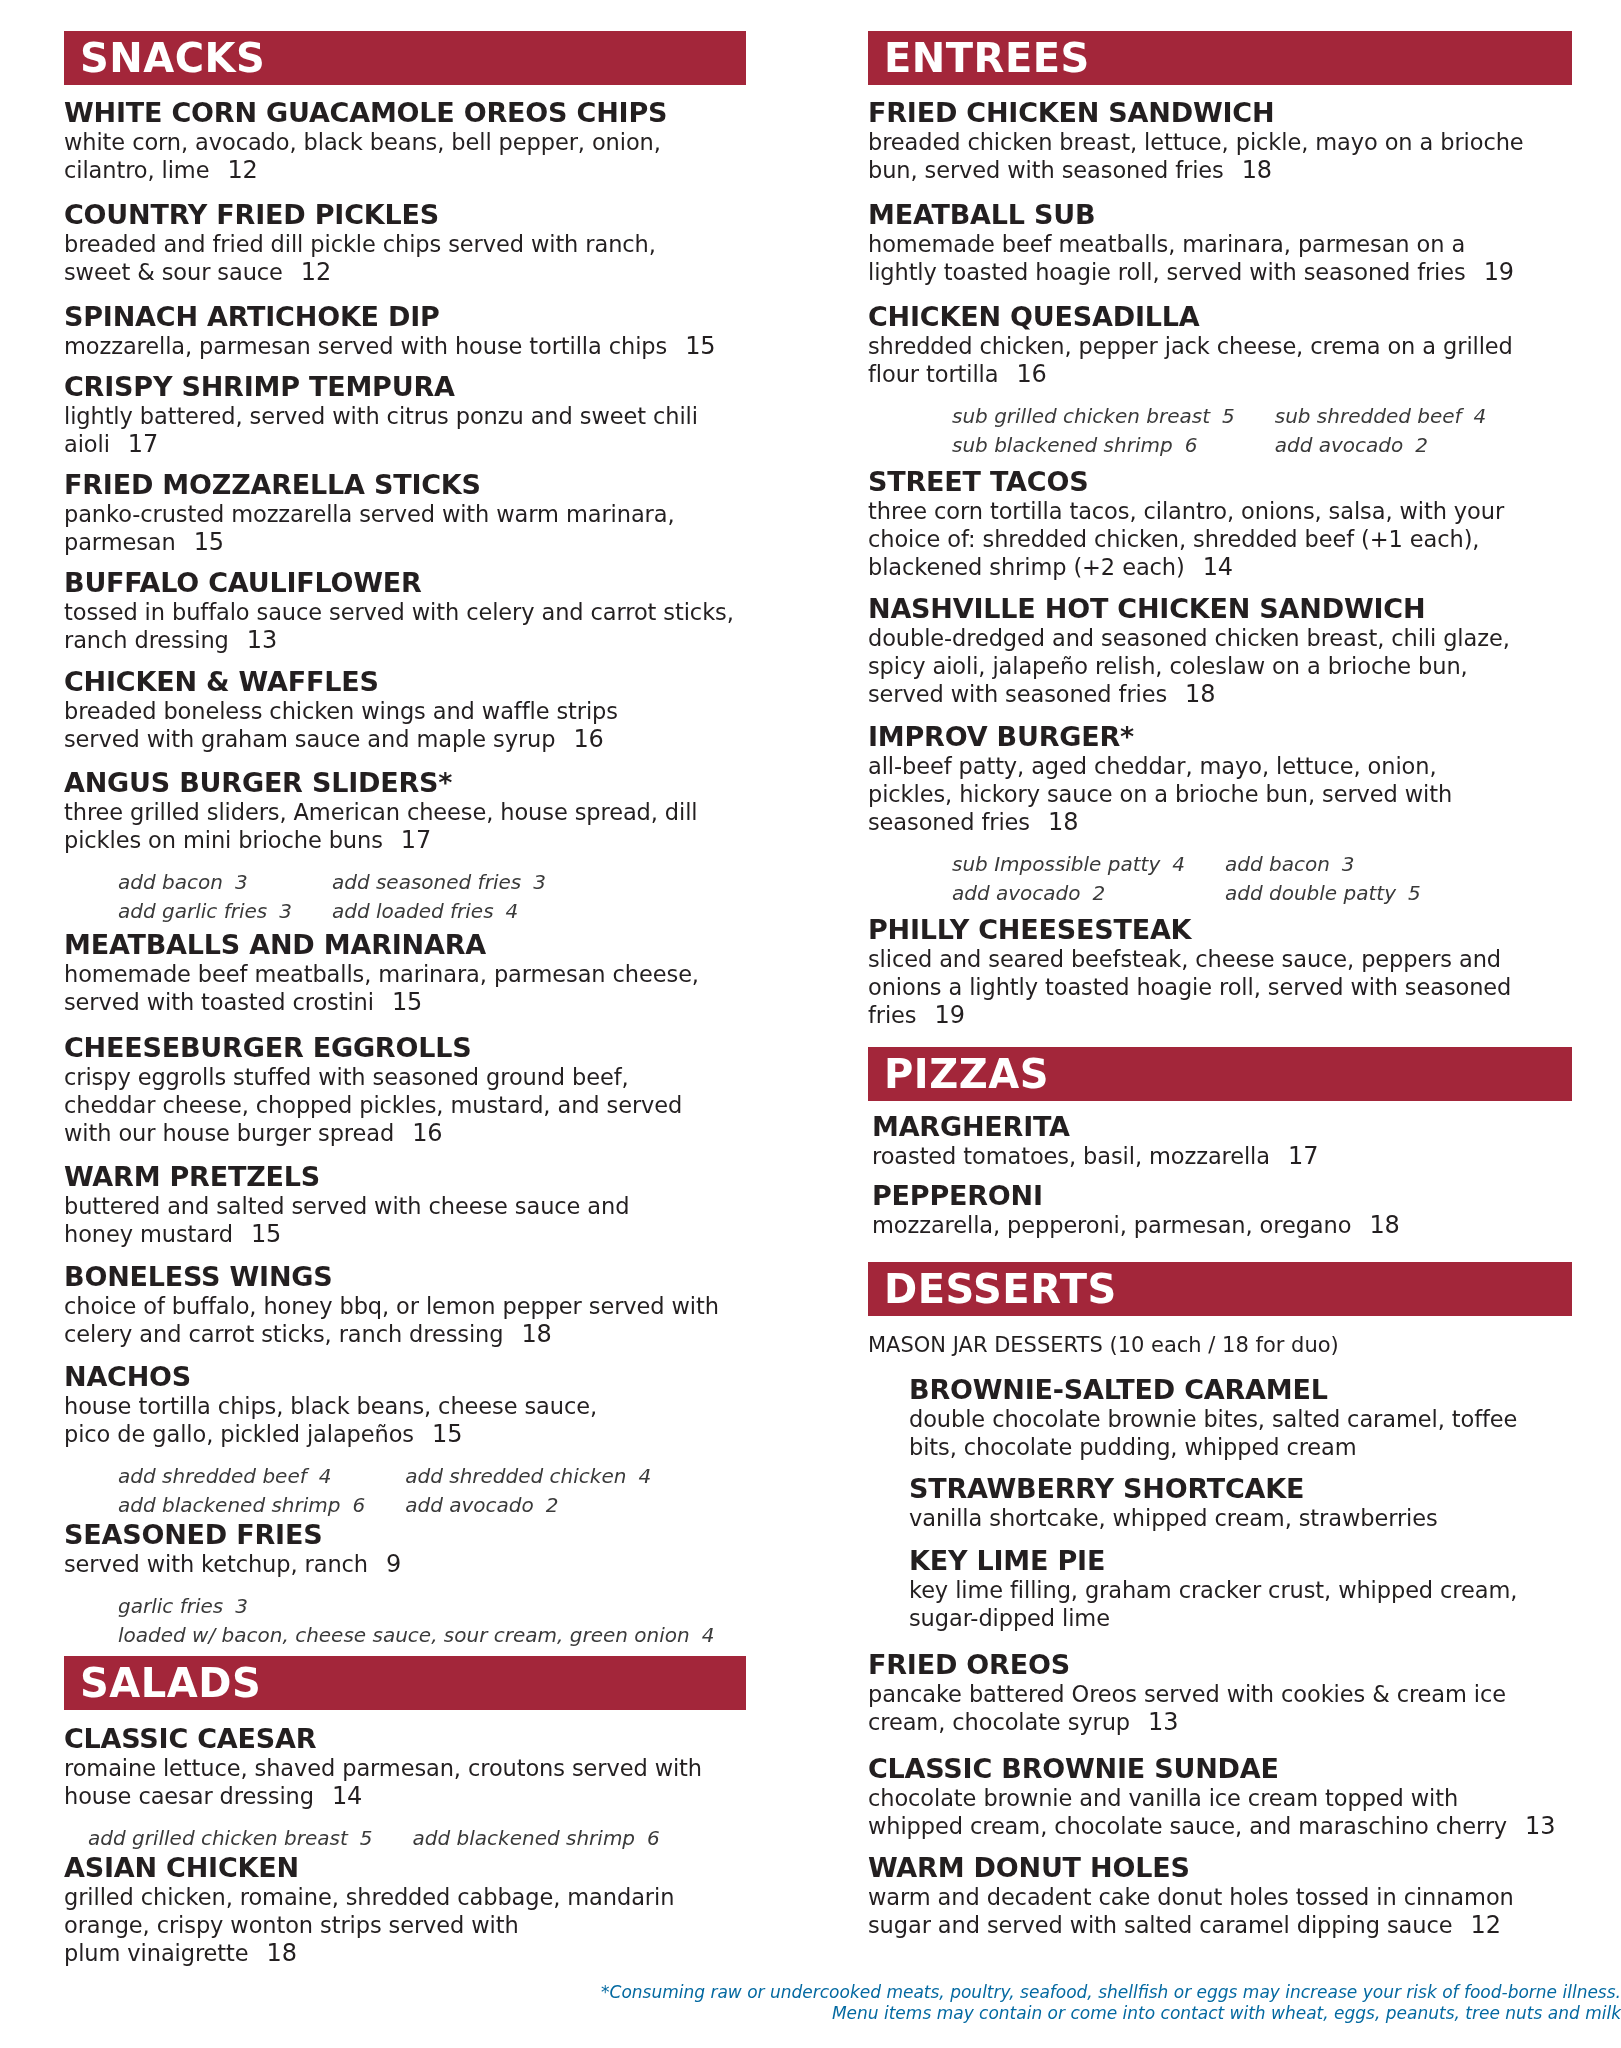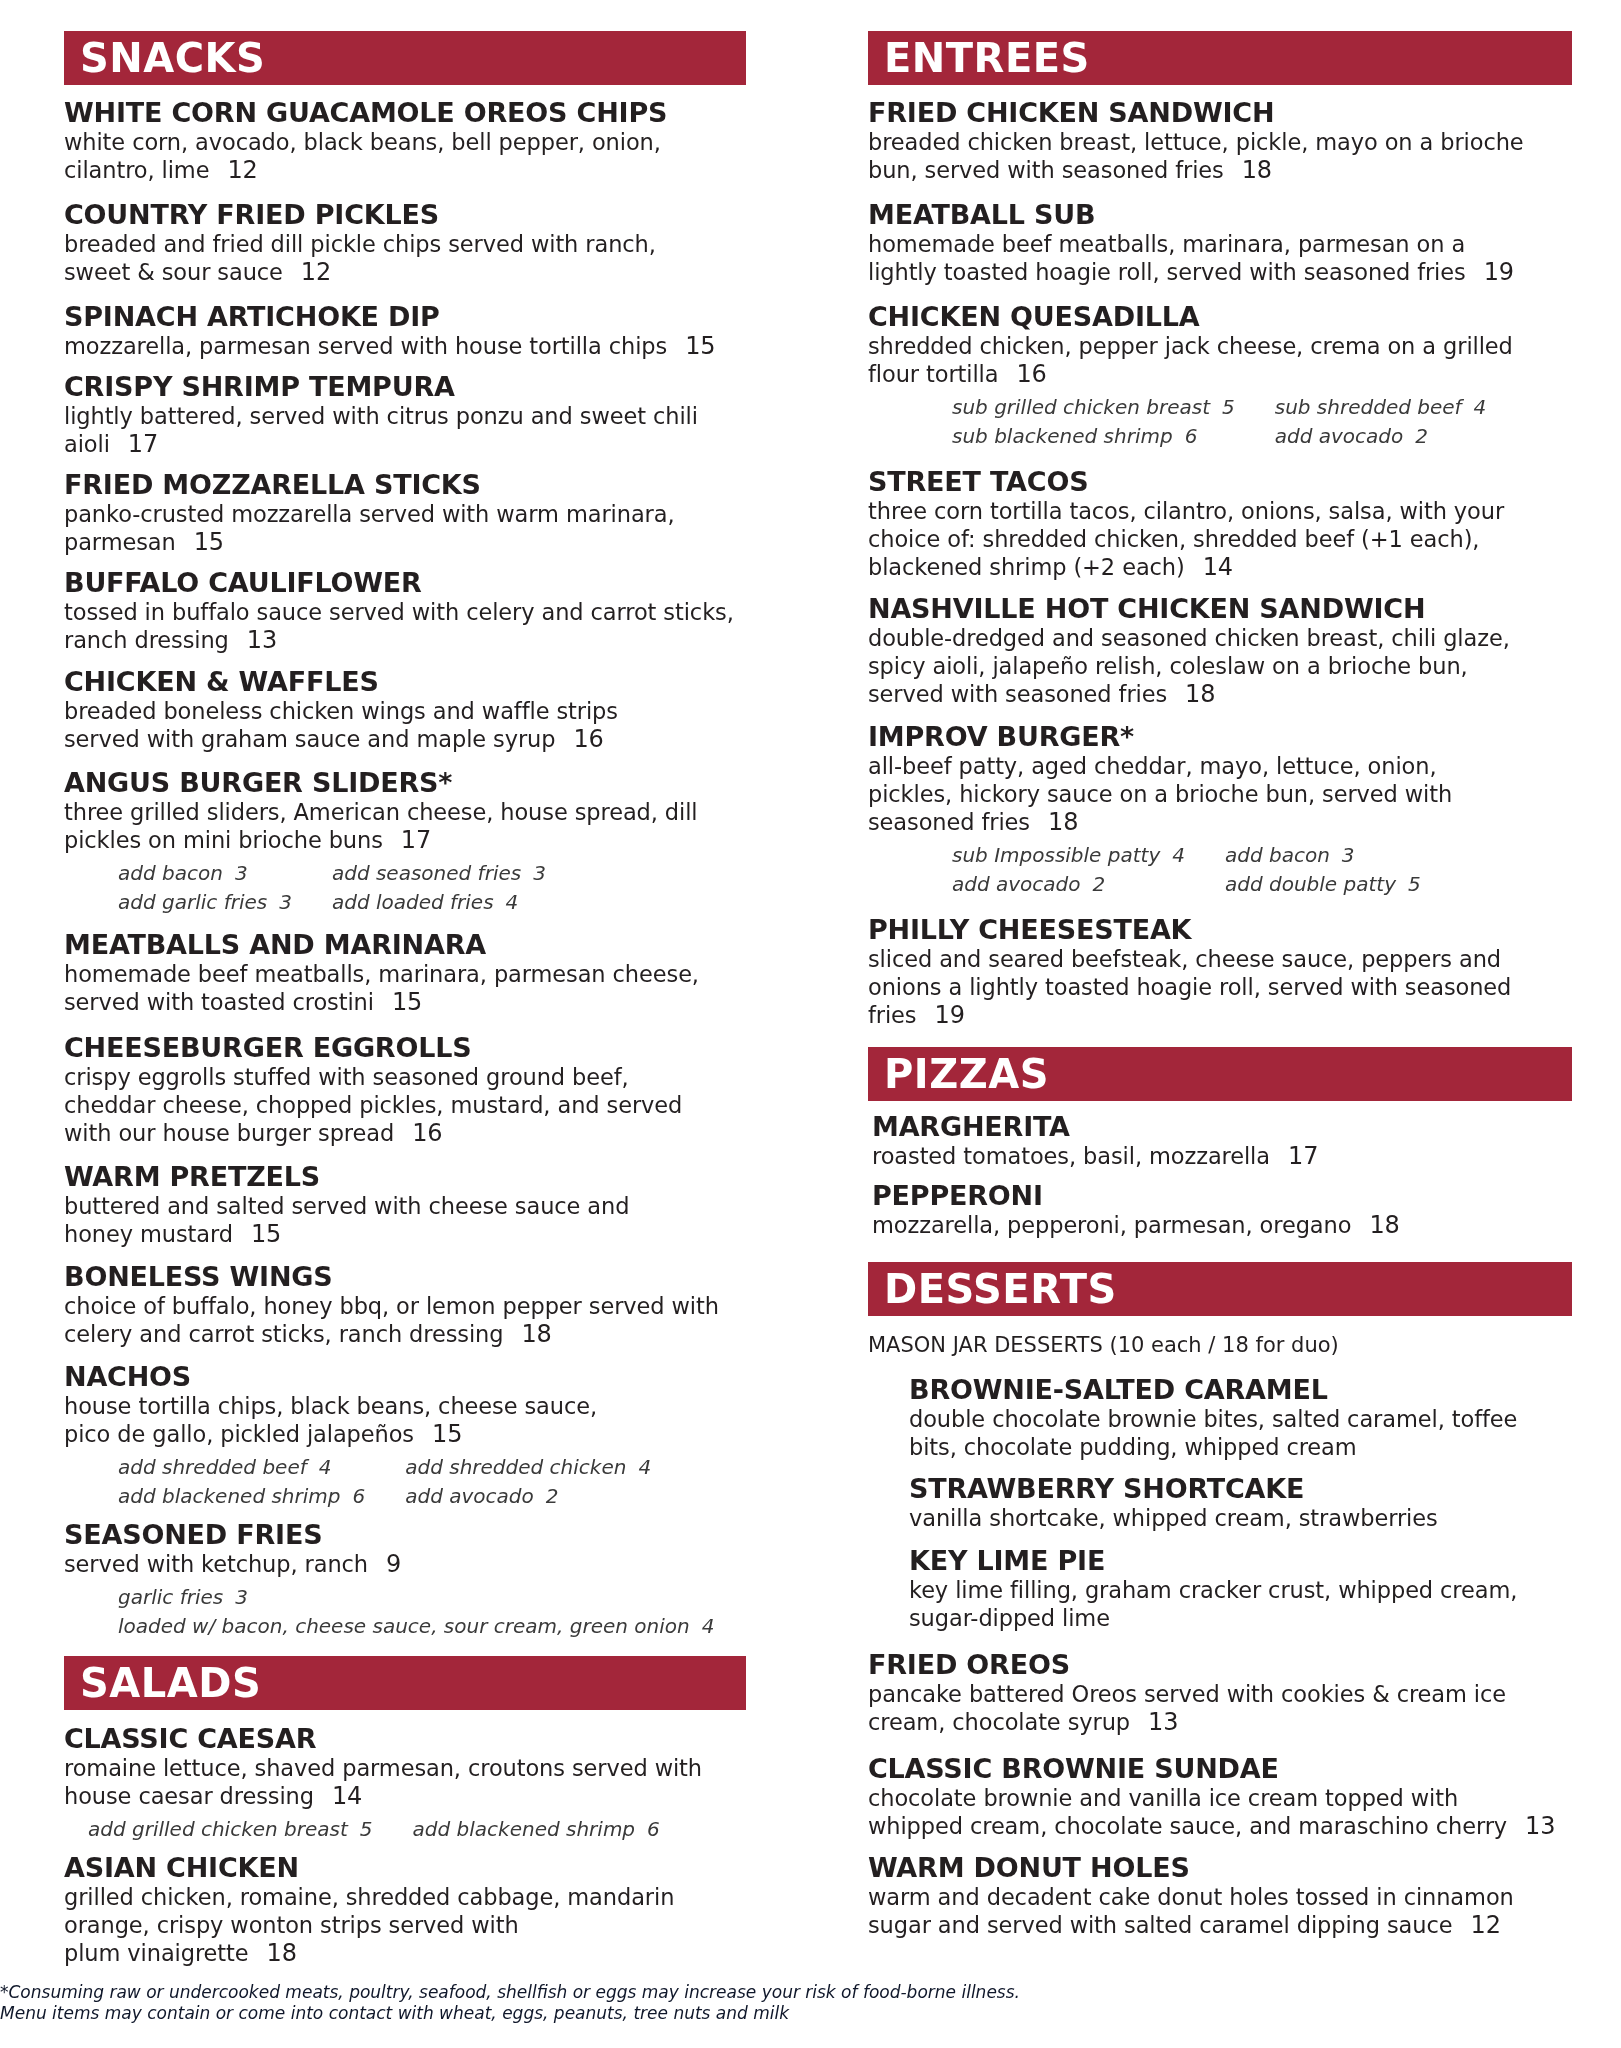--- a/index.html
+++ b/index.html
@@ -13,26 +13,26 @@
   .item { position: absolute; }
   .item.l { left: 64px; width: 700px; }
   .item.r { left: 868px; width: 710px; }
   .item.ri { left: 872px; width: 700px; }
   .item.sub { left: 909px; width: 660px; }
   .title { font-weight: bold; font-size: 27px; line-height: 30px; letter-spacing: -0.2px; white-space: nowrap; }
   .desc { font-size: 22.5px; line-height: 28px; letter-spacing: -0.1px; }
   .desc .price { margin-left: 18px; font-size: 24px; }
   .mods { display: grid; grid-template-columns: auto auto; justify-content: start;
           column-gap: 40px; font-style: italic; font-size: 20px; line-height: 29px;
-          color: #3a3a3a; margin-top: 5px; }
+          color: #3a3a3a; margin-top: 14px; }
   .mods.single { grid-template-columns: auto; }
   .mod .mp { margin-left: 12px; }
   .group-title { font-weight: normal; font-size: 21px; line-height: 30px; white-space: nowrap; }
-  .footer { position: absolute; left: 0; width: 1621px; top: 1982px; text-align: left;
-            font-style: italic; font-size: 17px; line-height: 21px; color: #0f172a; }
+  .footer { position: absolute; left: 0; width: 1621px; top: 1982px; text-align: right;
+            font-style: italic; font-size: 17px; line-height: 21px; color: #0369a1; }
 </style>
 </head>
 <body>
 
 <div class="banner left-col" style="top:31px">SNACKS</div>
 <div class="banner left-col" style="top:1656px">SALADS</div>
 <div class="banner right-col" style="top:31px">ENTREES</div>
 <div class="banner right-col" style="top:1047px">PIZZAS</div>
 <div class="banner right-col" style="top:1262px">DESSERTS</div>
 

